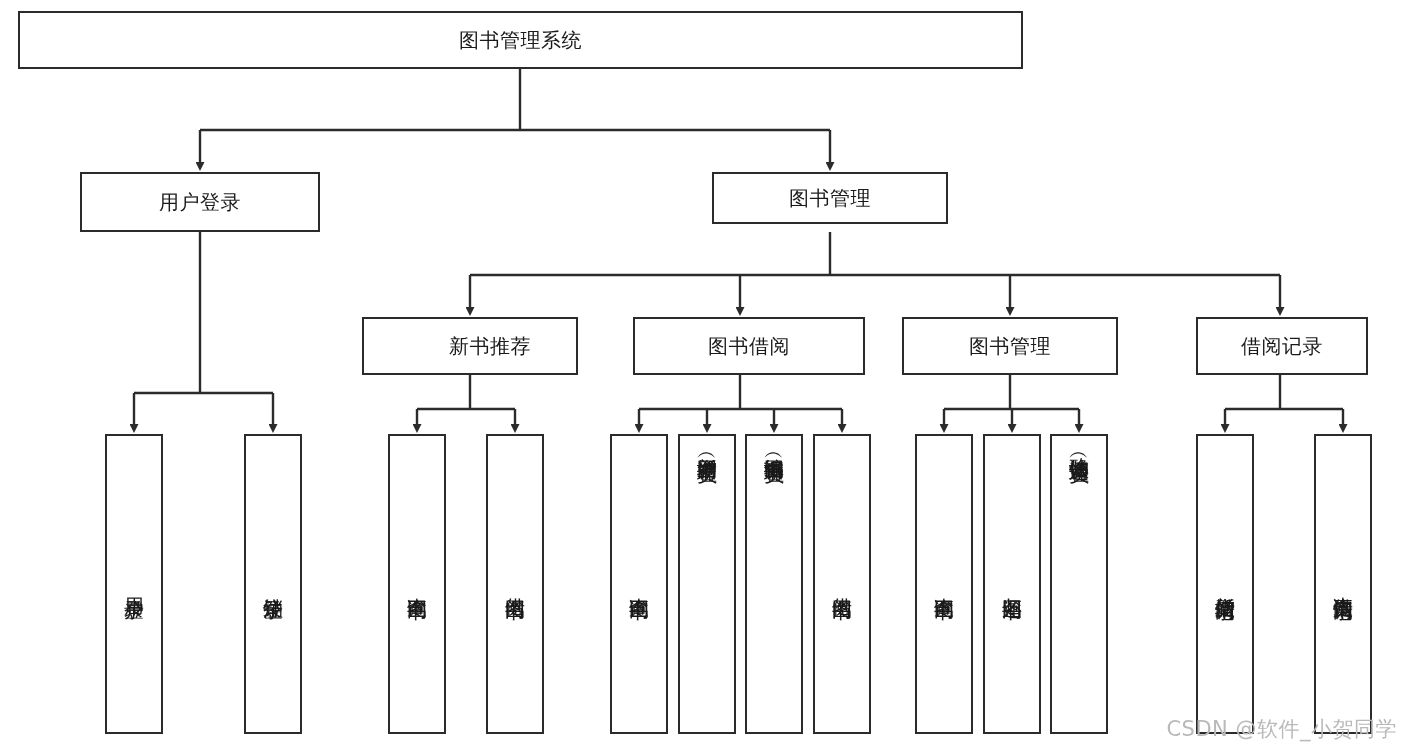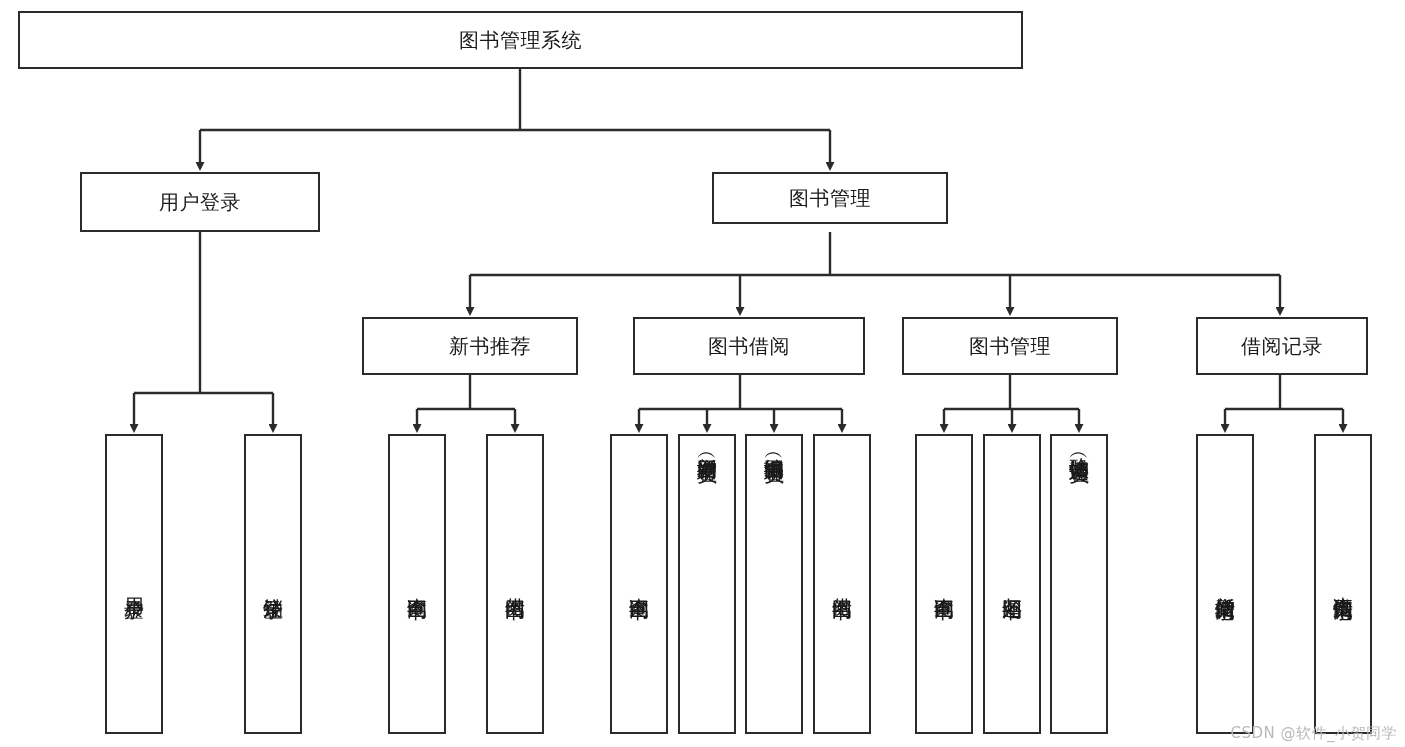--- a/index.html
+++ b/index.html
@@ -73,21 +73,21 @@
   }
   .conn-line {
     stroke: #2b2b2b;
     stroke-width: 2.4;
     fill: none;
   }
   .watermark {
     position: absolute;
     right: 8px;
     bottom: 4px;
-    font-size: 15px;
+    font-size: 21px;
     color: #b9b9b9;
     letter-spacing: 0.5px;
     white-space: nowrap;
     font-family: "DejaVu Sans", "Liberation Sans", sans-serif;
   }
 </style>
 </head>
 <body>
 
 <div id="diagram-root">

